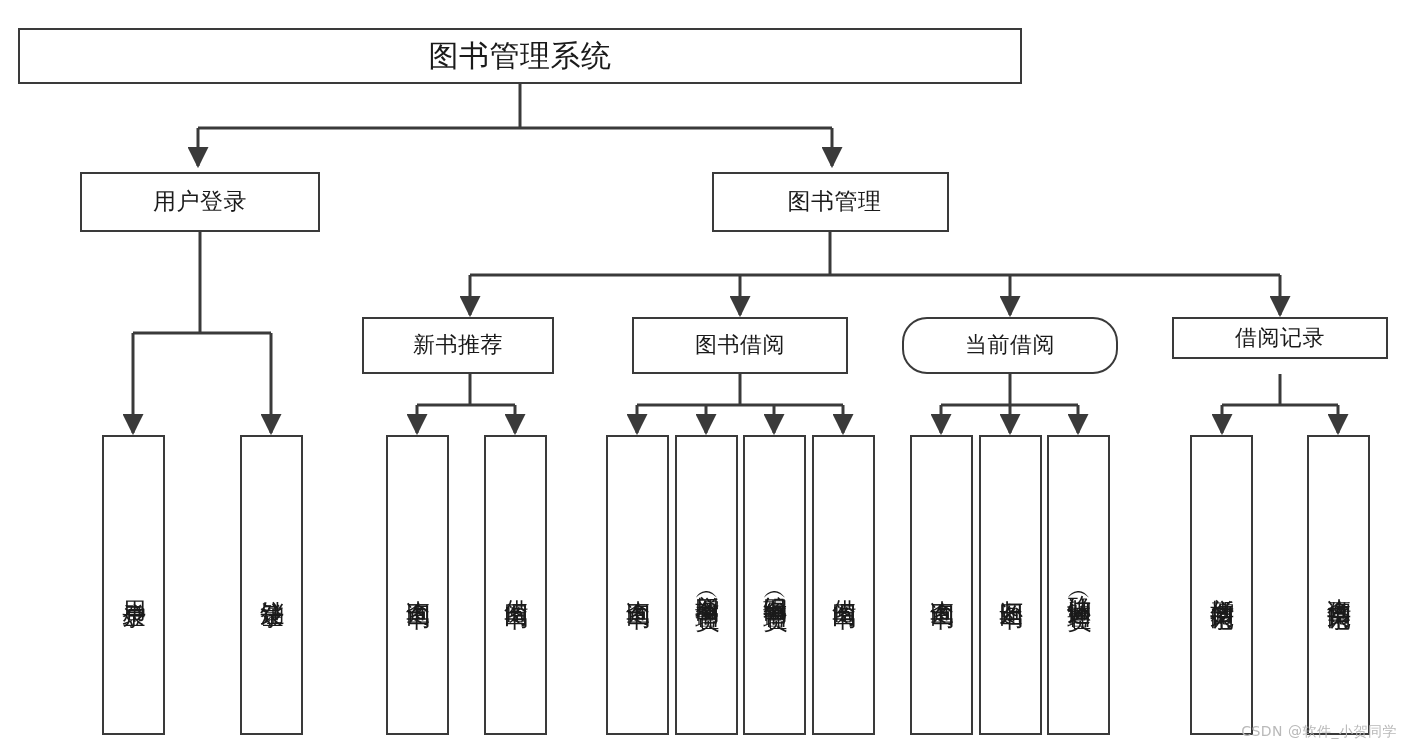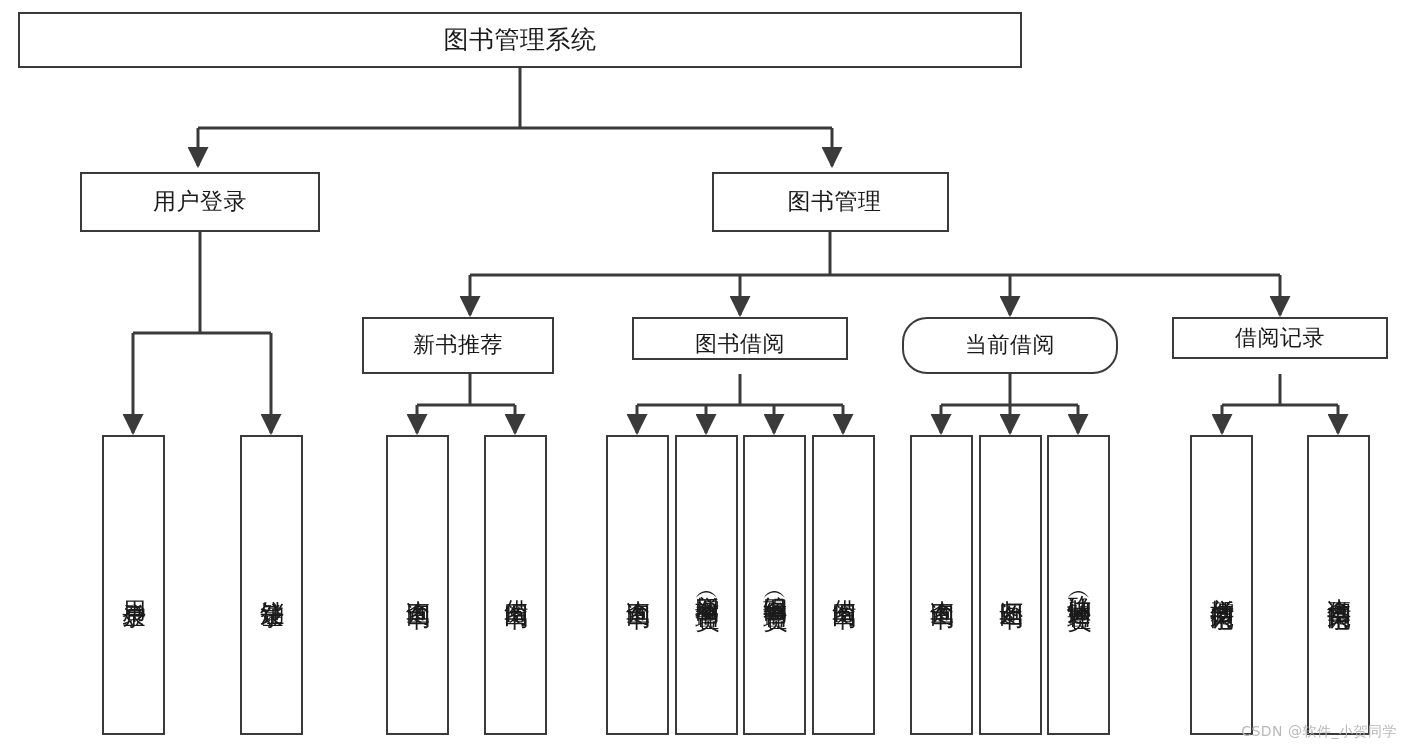--- a/index.html
+++ b/index.html
@@ -36,21 +36,22 @@
     justify-content: center;
     color: #1a1a1a;
   }
   .node .label {
     display: block;
     text-align: center;
     line-height: 1.28;
     letter-spacing: 0.5px;
   }
   .node.root {
-    font-size: 25px;
+    font-size: 30px;
+    margin-top: 16px;
   }
   .node.level1 {
     font-size: 23px;
   }
   .node.level2 {
     font-size: 22px;
   }
   .node.leaf {
     align-items: center;
     justify-content: center;
@@ -136,21 +137,21 @@
   <div class="node level1" style="left:80px; top:172px; width:240px; height:60px;">
     <span class="label">用户登录</span>
   </div>
   <div class="node level1" style="left:712px; top:172px; width:237px; height:60px;padding-left:8px;">
     <span class="label">图书管理</span>
   </div>
 
   <div class="node level2" style="left:362px; top:317px; width:192px; height:57px;">
     <span class="label">新书推荐</span>
   </div>
-  <div class="node level2" style="left:632px; top:317px; width:216px; height:43px;align-items:flex-end;">
+  <div class="node level2" style="left:632px; top:317px; width:216px; height:57px;">
     <span class="label">图书借阅</span>
   </div>
   <div class="node level2" style="left:902px; top:317px; width:216px; height:57px;border-radius:25px;">
     <span class="label">当前借阅</span>
   </div>
   <div class="node level2" style="left:1172px; top:317px; width:216px; height:42px;">
     <span class="label">借阅记录</span>
   </div>
 
   <div class="node leaf" style="left:102px; top:435px; width:63px; height:300px;">

